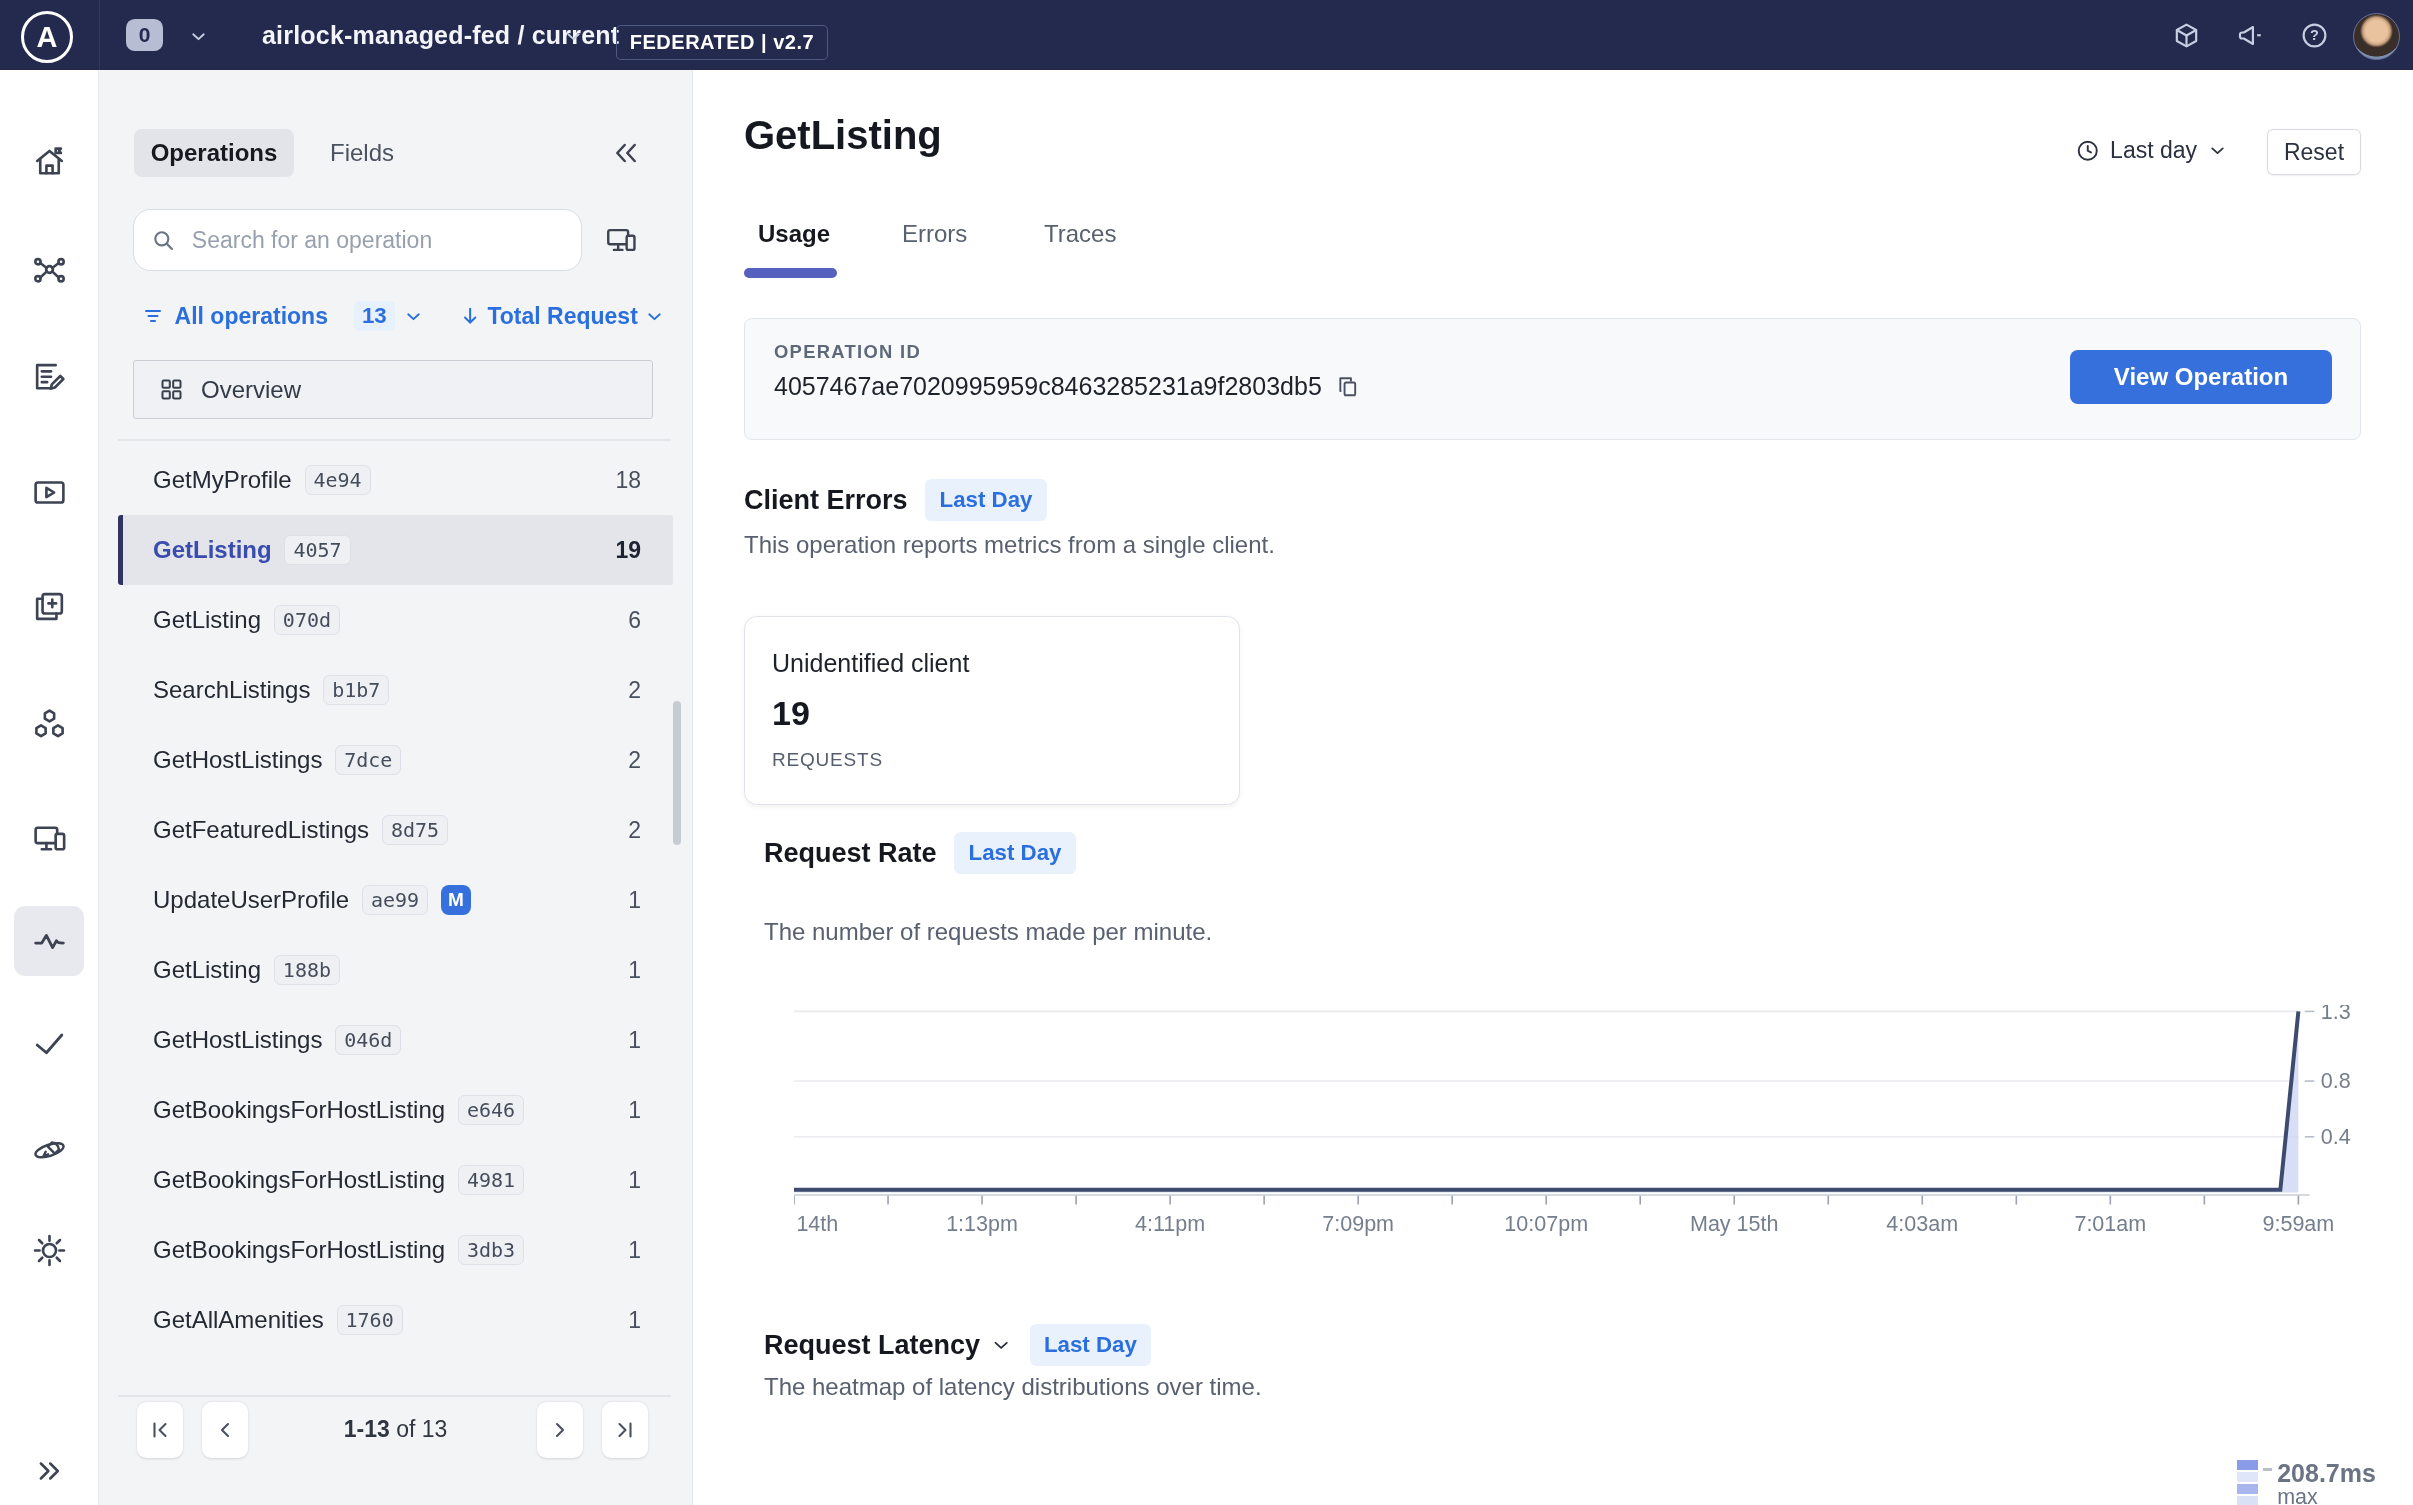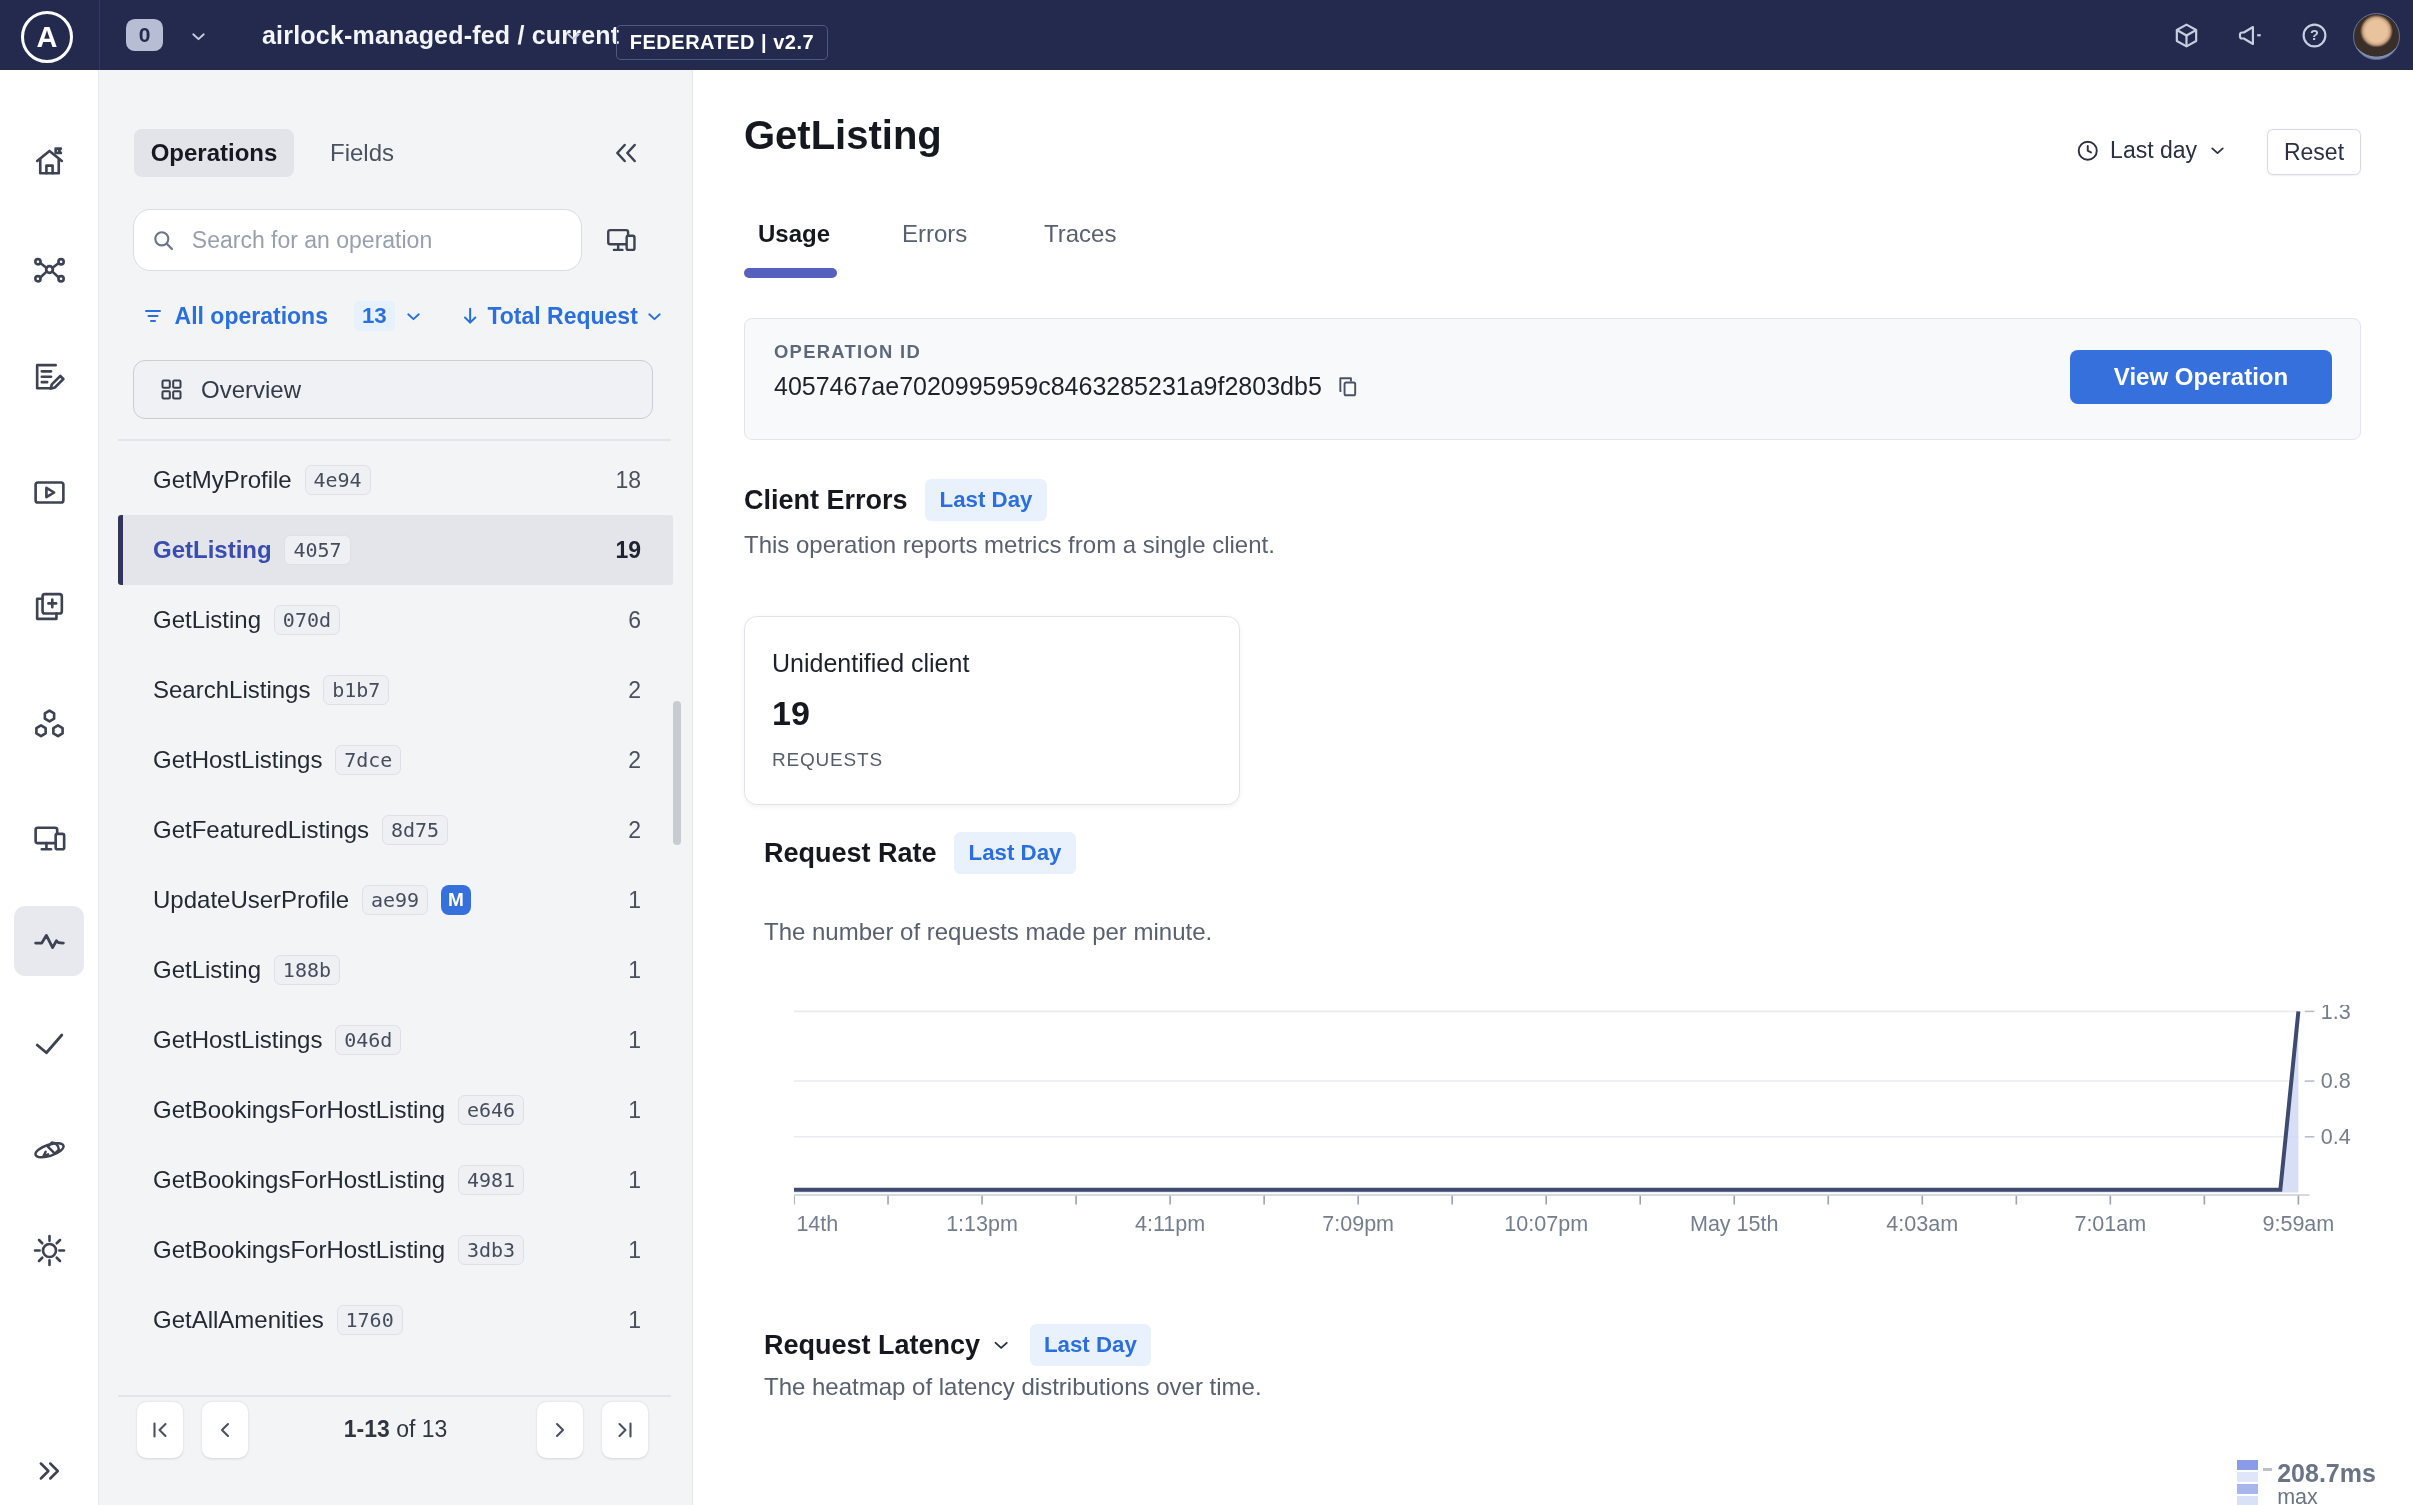--- a/index.html
+++ b/index.html
@@ -37,21 +37,21 @@
   .searchbox{position:absolute;left:34px;top:139px;width:449px;height:62px;background:#fff;border:1.6px solid #d9dce2;border-radius:17.6px;
         display:flex;align-items:center;box-sizing:border-box;padding:0 16px;}
   .searchbox svg{width:27px;height:27px;color:#6c7585;flex:0 0 auto;}
   .searchbox input{border:none;outline:none;background:transparent;font-size:23px;color:#c2410c;margin-left:12.8px;width:351px;
         font-family:"Liberation Sans","DejaVu Sans",sans-serif;}
   .searchbox input::placeholder{color:#98a0ae;}
   .devices-btn{position:absolute;left:505px;top:153px;width:34px;height:34px;color:#3d4352;}
   .filterrow{position:absolute;left:42px;top:230px;height:32px;display:flex;align-items:center;color:#2a6fdd;font-size:23px;font-weight:700;}
   .filterrow svg{width:24px;height:24px;}
   .count13{background:#e7f0fd;border-radius:4.8px;padding:1.6px 8px;font-size:22.3px;font-weight:700;color:#2a6fdd;}
-  .overview-btn{position:absolute;left:34px;top:290px;width:520px;height:59px;background:#eff1f4;border:1.6px solid #c9cdd6;border-radius:12px;
+  .overview-btn{position:absolute;left:34px;top:290px;width:520px;height:59px;background:#eff1f4;border:1.6px solid #c9cdd6;border-radius:3px;
         display:flex;align-items:center;box-sizing:border-box;padding:0 24px;color:#343b48;font-size:24px;}
   .overview-btn svg{width:27px;height:27px;color:#3a414e;margin-right:16px;}
   .ops-div{position:absolute;left:19px;right:21px;height:1.6px;background:#e3e5e9;}
   .op-rows{position:absolute;left:19px;top:375px;right:19px;}
   .op-row{height:70px;display:flex;align-items:center;border-left:5.6px solid transparent;padding:0 32px 0 30px;border-radius:3.2px;}
   .op-row.selected{background:#e3e5ea;border-left-color:#2d3560;}
   .op-name{font-size:24px;color:#242a34;white-space:nowrap;}
   .op-row.selected .op-name{color:#3a4cae;font-weight:700;}
   .op-chip{margin-left:12.8px;font-family:"DejaVu Sans Mono",monospace;font-size:20px;color:#454d5c;background:#eef0f3;
         border:1.6px solid #dde0e6;border-radius:6.4px;padding:2.4px 8px;}

